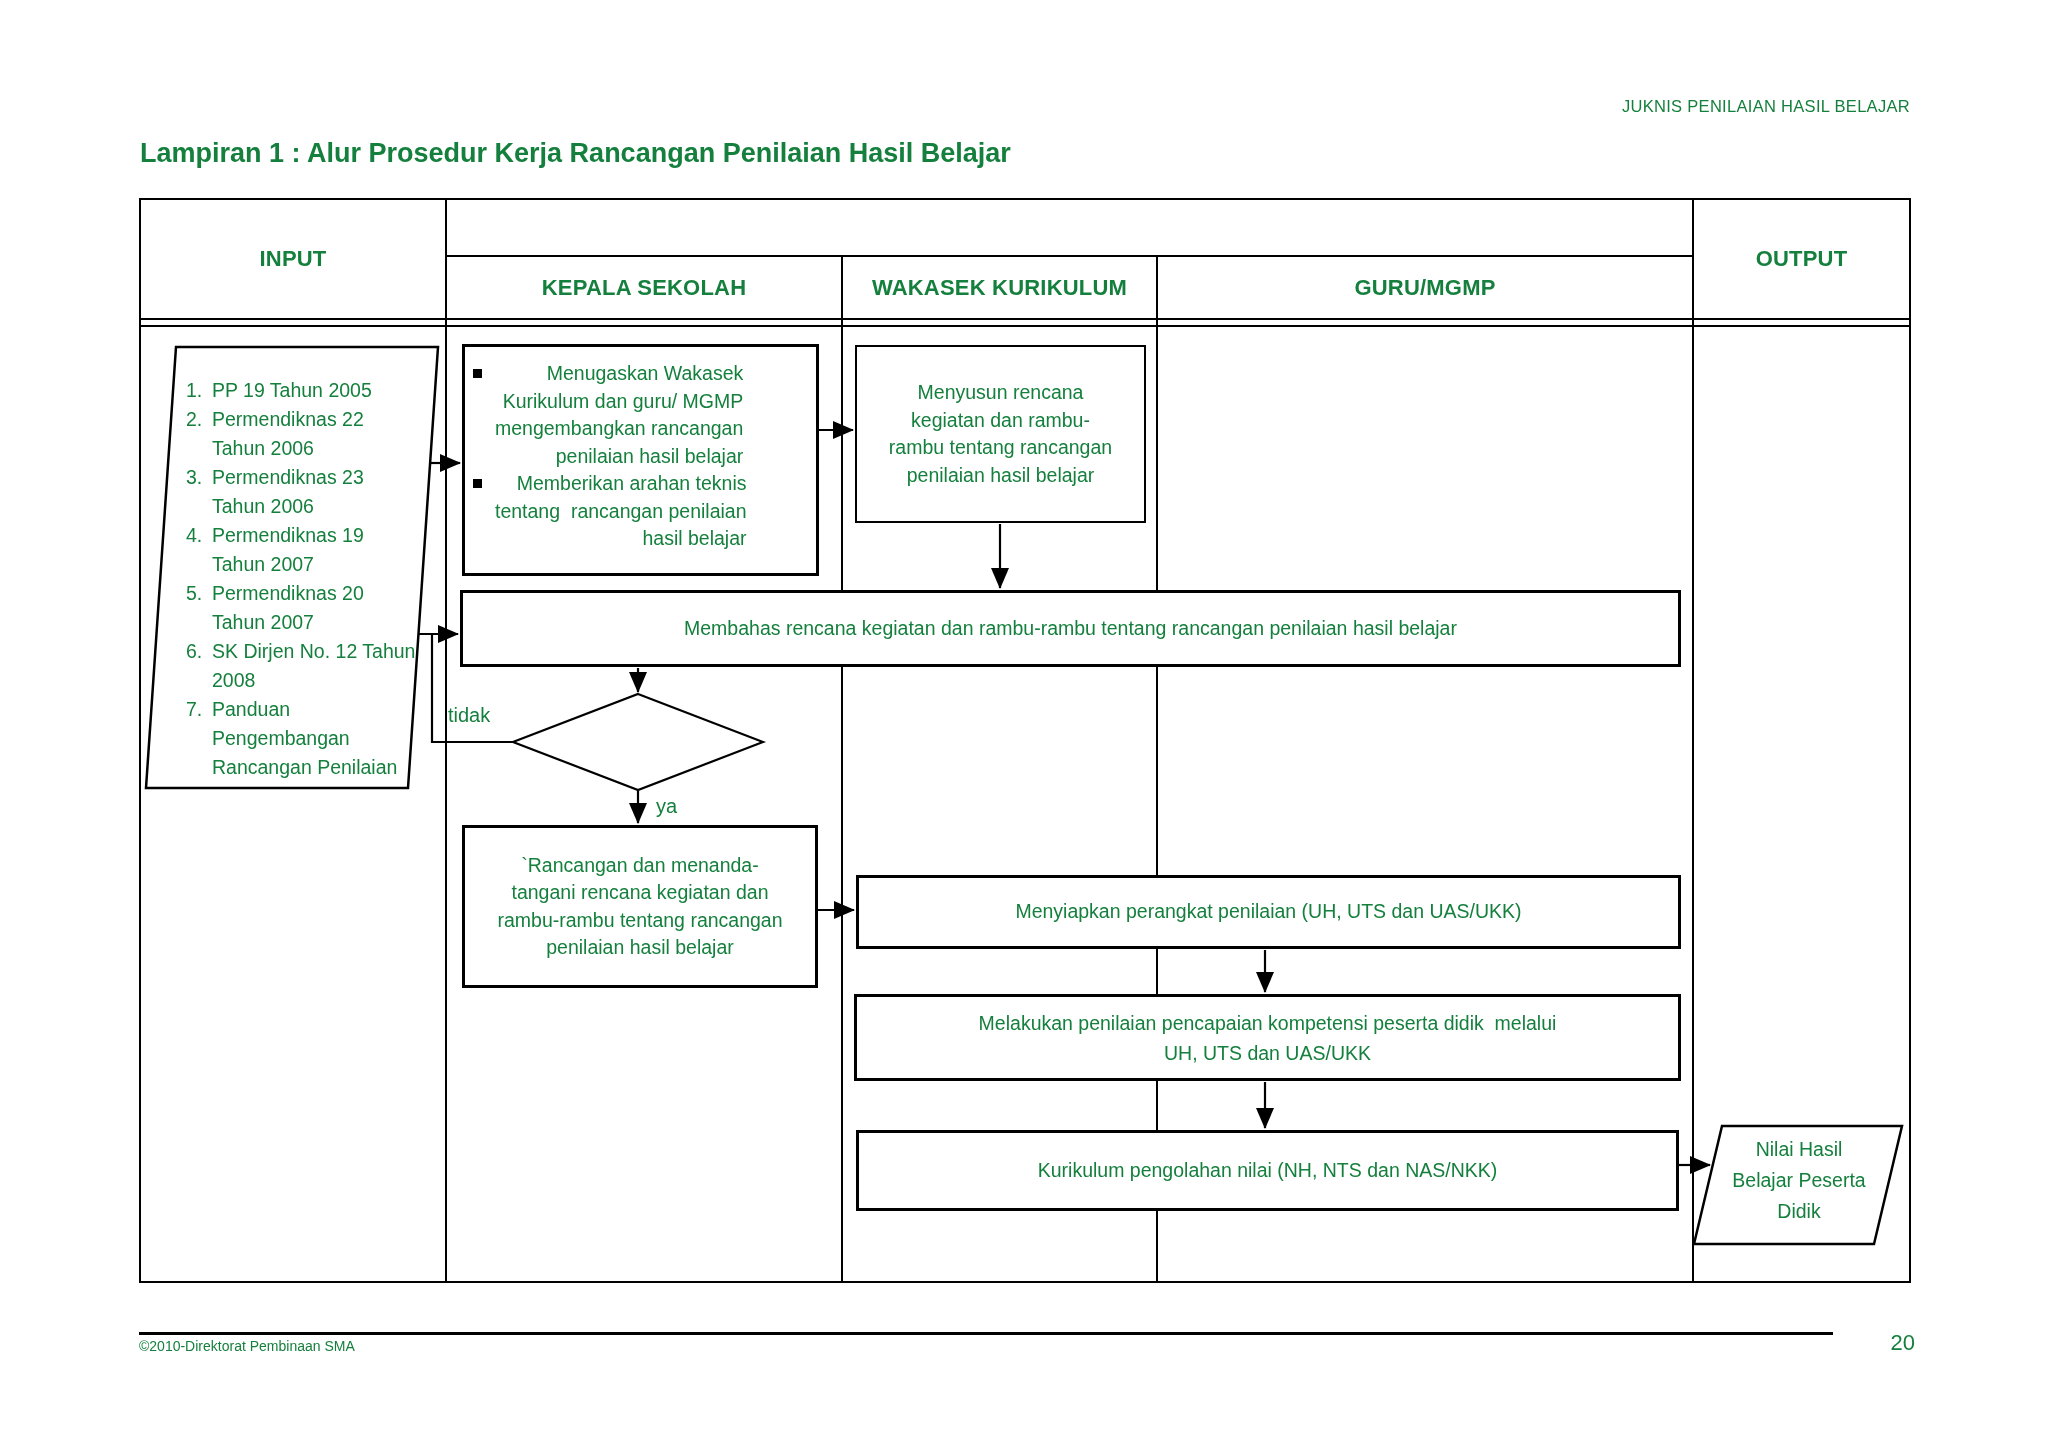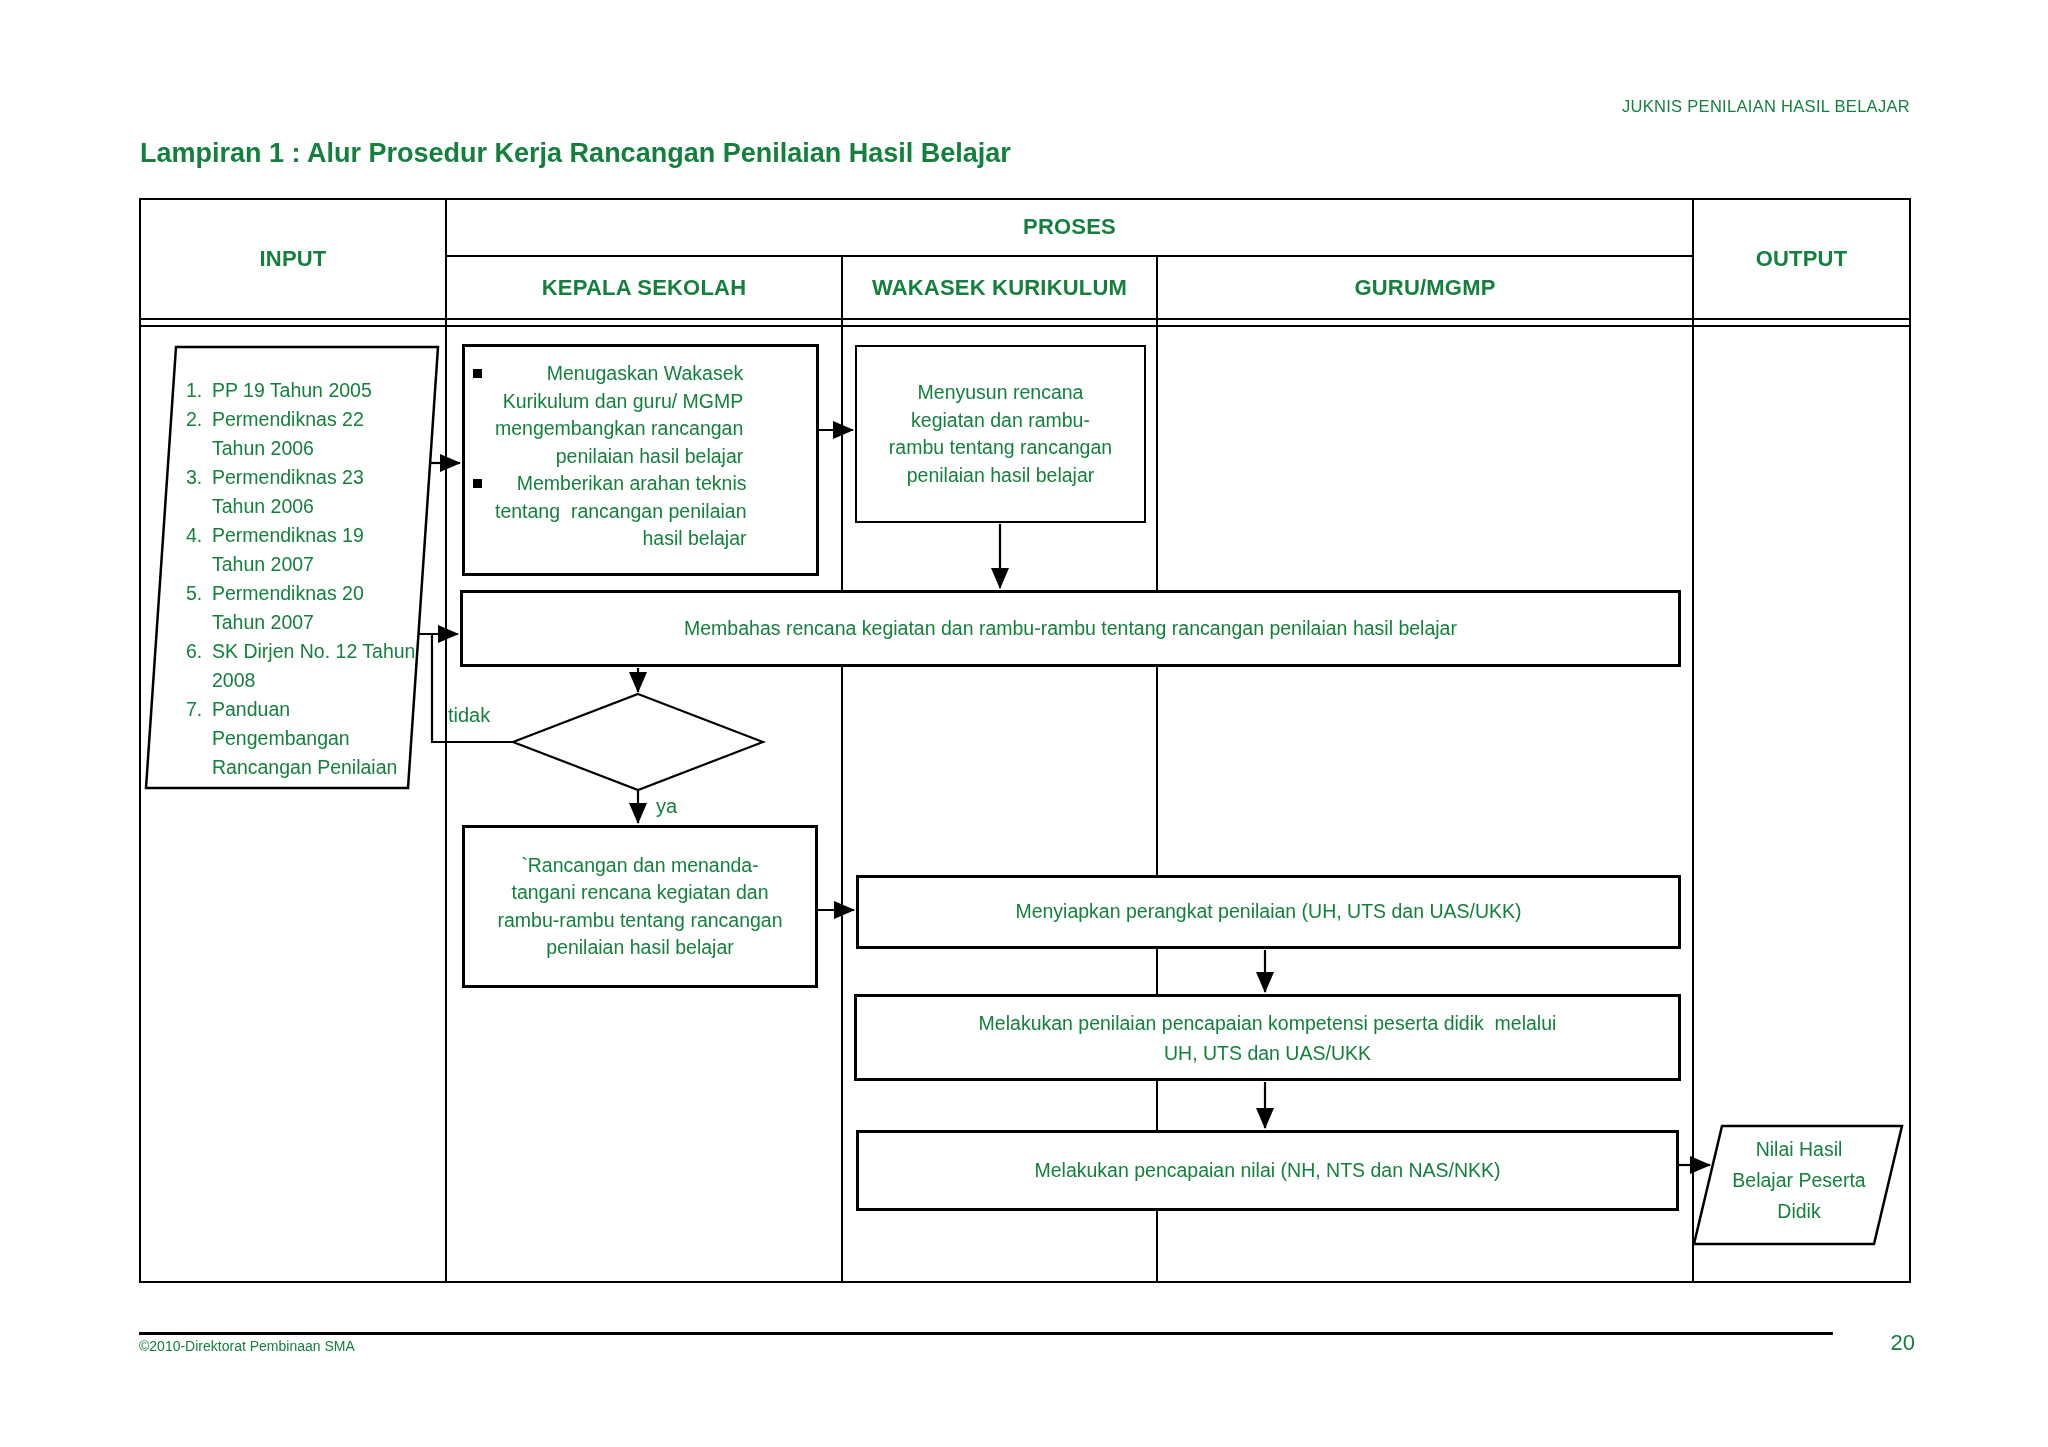--- a/index.html
+++ b/index.html
@@ -42,21 +42,20 @@
 
   <div class="abs" style="left:139px;top:198px;width:1772px;height:1085px;border:2.5px solid #000;"></div>
   <div class="line" style="left:445px;top:198px;width:2px;height:1085px;"></div>
   <div class="line" style="left:841px;top:256px;width:2px;height:1027px;"></div>
   <div class="line" style="left:1156px;top:256px;width:2px;height:1027px;"></div>
   <div class="line" style="left:1692px;top:198px;width:2px;height:1085px;"></div>
   <div class="line" style="left:445px;top:255px;width:1249px;height:2px;"></div>
   <div class="abs" style="left:139px;top:318px;width:1772px;height:9px;border-top:2.5px solid #000;border-bottom:2.5px solid #000;"></div>
 
   <div class="cell-label" style="left:139px;top:198px;width:308px;height:121px;">INPUT</div>
-  <div class="cell-label" style="left:447px;top:198px;width:1245px;height:58px;">PROSES</div>
   <div class="cell-label" style="left:447px;top:256px;width:394px;height:63px;">KEPALA SEKOLAH</div>
   <div class="cell-label" style="left:843px;top:256px;width:313px;height:63px;border-radius:25px;">WAKASEK KURIKULUM</div>
   <div class="cell-label" style="left:1158px;top:256px;width:534px;height:63px;">GURU/MGMP</div>
   <div class="cell-label" style="left:1692px;top:198px;width:219px;height:121px;">OUTPUT</div>
 
   <div class="fbox tasks" style="left:462px;top:344px;width:357px;height:232px;">
     <div class="bullet-row">
       <span class="bullet-mark">
           <i></i>
         </span>
@@ -100,21 +99,21 @@
   <div class="fbox" style="left:856px;top:875px;width:825px;height:74px;">
     <div class="ln">Menyiapkan perangkat penilaian (UH, UTS dan UAS/UKK)</div>
   </div>
 
   <div class="fbox" style="left:854px;top:994px;width:827px;height:87px;line-height:30px;">
     <div class="ln">Melakukan penilaian pencapaian kompetensi peserta didik  melalui</div>
     <div class="ln">UH, UTS dan UAS/UKK</div>
   </div>
 
   <div class="fbox" style="left:856px;top:1130px;width:823px;height:81px;">
-    <div class="ln">Melakukan pencapaian nilai (NH, NTS dan NAS/NKK)</div>
+    <div class="ln">Kurikulum pengolahan nilai (NH, NTS dan NAS/NKK)</div>
   </div>
 
   <div class="num-list">
     <div class="num-item">
       <span class="no ln">1.</span>
       <span>
           <span class="ln" style="display:block">PP 19 Tahun 2005</span>
         </span>
     </div>
     <div class="num-item">

